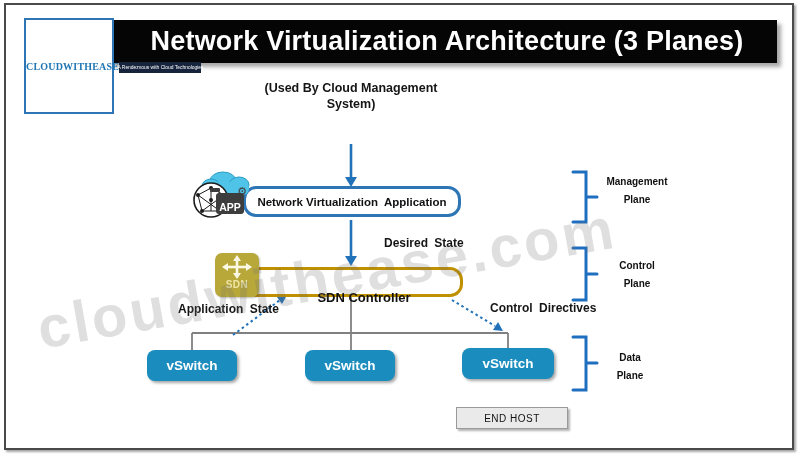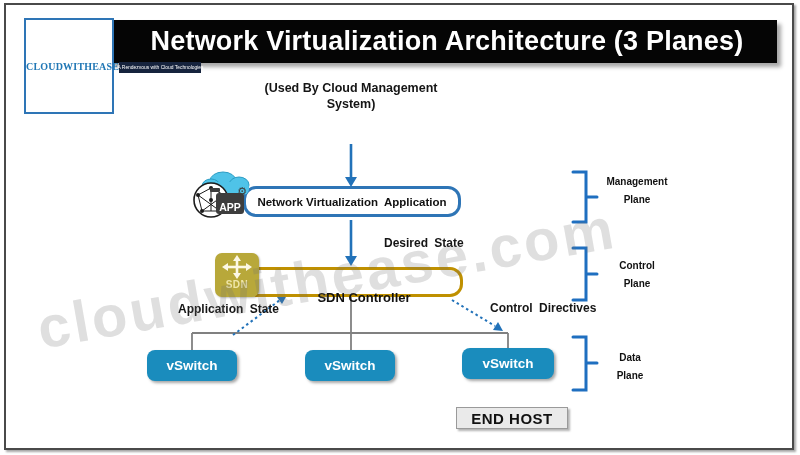--- a/index.html
+++ b/index.html
@@ -75,21 +75,21 @@
 
   
   .plane-label { position:absolute; width:110px; text-align:center; font-weight:bold;
                  font-size:10px; color:#111; line-height:18px; z-index:6; }
 
   
   .end-host { position:absolute; left:456px; top:407px; width:112px; height:22px;
               background:#EAEAEA; border:1px solid #9a9a9a;
               box-shadow:2px 2px 2px rgba(0,0,0,.3);
               display:flex; align-items:center; justify-content:center; z-index:6; }
-  .end-host span { font-weight:bold; font-size:15px; letter-spacing:.5px; color:#111; }
+  .end-host span { font-weight:normal; font-size:10px; letter-spacing:.5px; color:#111; }
 
   
   .watermark { position:absolute; left:38px; top:295px; z-index:40; pointer-events:none;
                font-size:58px; font-weight:bold; letter-spacing:3px; color:#707070;
                opacity:.22; transform:rotate(-10deg); transform-origin:left center;
                white-space:nowrap; }
 </style>
 </head>
 <body>
 

